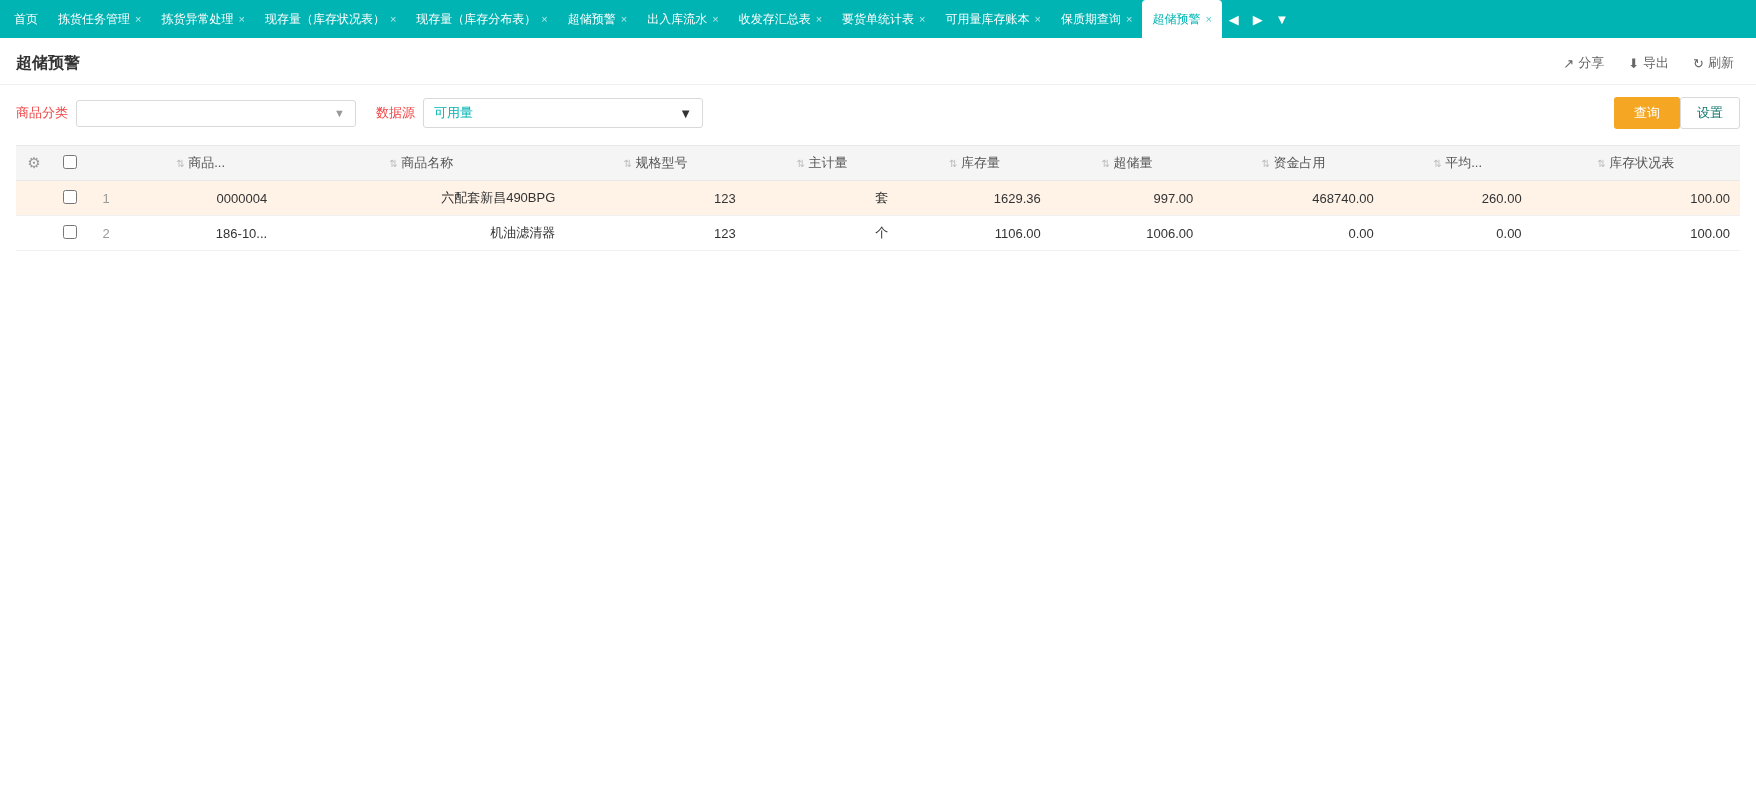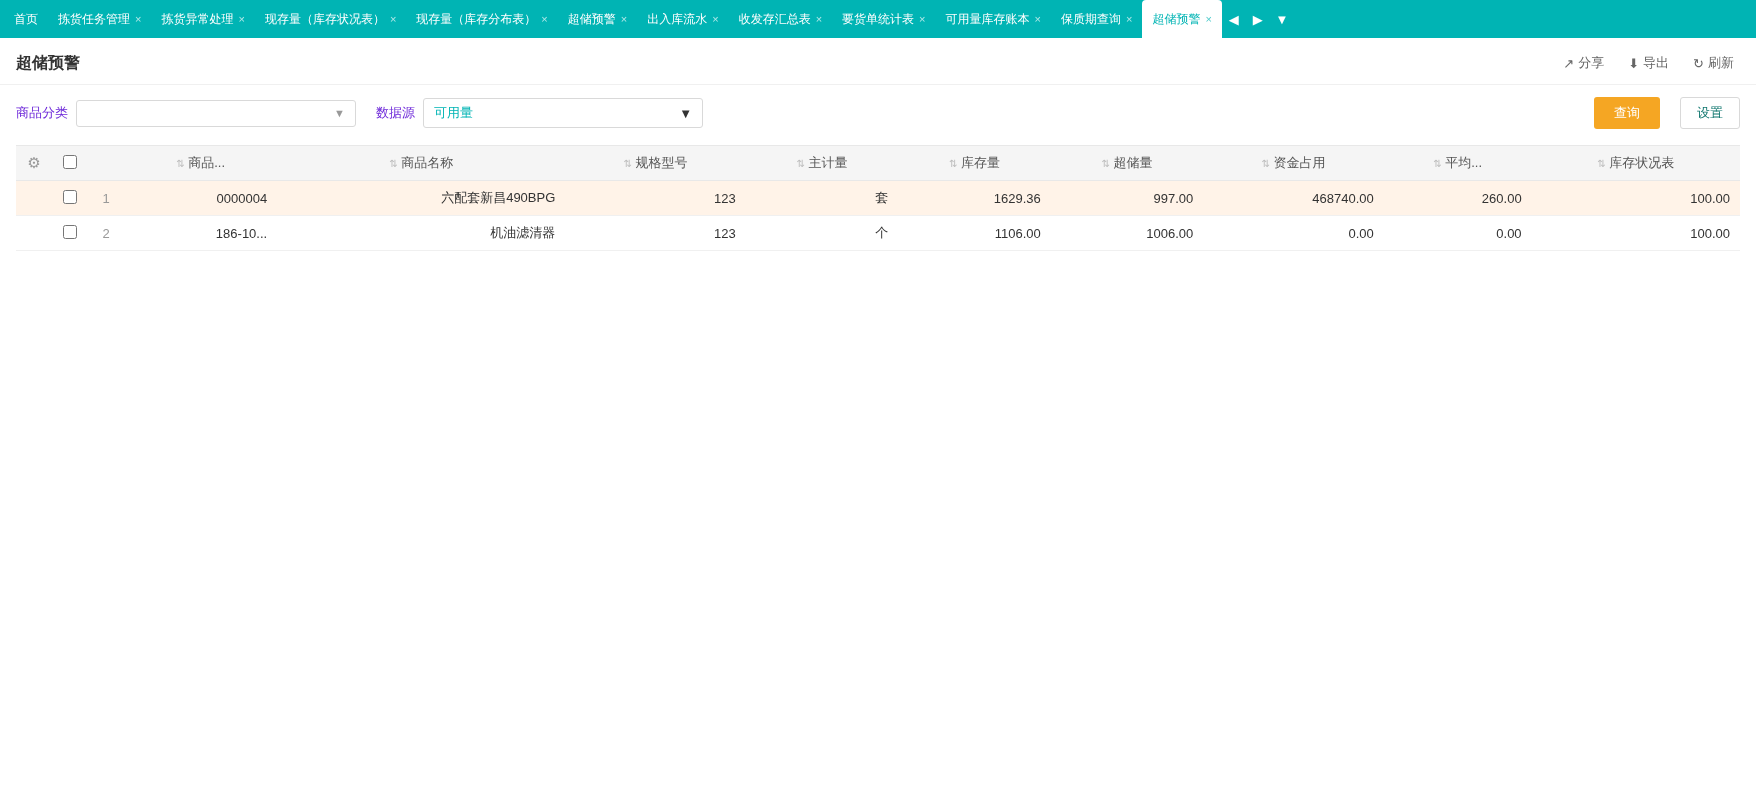--- a/index.html
+++ b/index.html
@@ -82,21 +82,21 @@
       gap: 20px;
       background: #fff;
     }
     .filter-item {
       display: flex;
       align-items: center;
       gap: 8px;
     }
     .filter-label {
       font-size: 13px;
-      color: #6d28d9;
+      color: #ef4444;
       white-space: nowrap;
     }
     .filter-select {
       display: flex;
       align-items: center;
       border: 1px solid #d9d9d9;
       border-radius: 3px;
       padding: 5px 10px;
       min-width: 200px;
       background: #fff;
@@ -134,21 +134,21 @@
       color: #0f766e;
       border: 1px solid #d9d9d9;
       border-radius: 3px;
       padding: 6px 16px;
       cursor: pointer;
       font-size: 13px;
     }
     .filter-right {
       margin-left: auto;
       display: flex;
-      gap: 20px;
+      gap: 0;
       align-items: center;
     }
 
     
     .table-container {
       padding: 0 16px;
       margin-top: 4px;
     }
     table {
       width: 100%;

